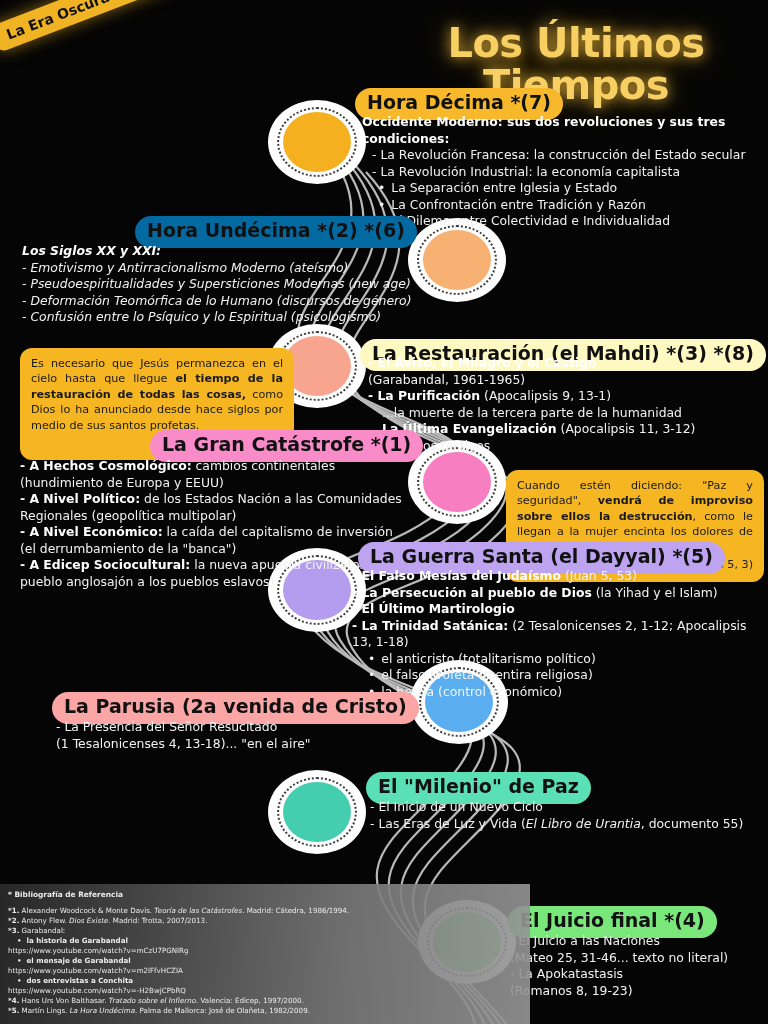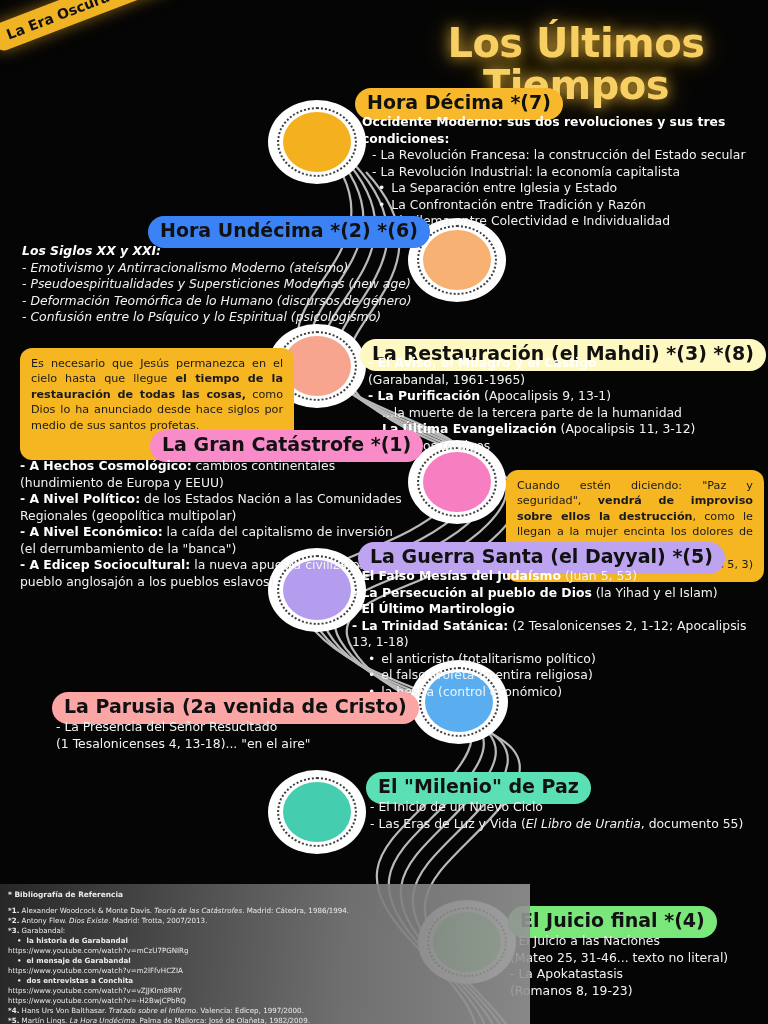--- a/index.html
+++ b/index.html
@@ -144,21 +144,21 @@
   <div class="pill" style="left:355px;top:88px;background:#f7b92b;">Hora Décima *(7)</div>
   <div class="body" style="left:362px;top:114px;width:398px;">
     <span class="ln"><b>Occidente Moderno: sus dos revoluciones y sus tres condiciones:</b></span>
     <span class="ln" style="padding-left:12px;text-indent:-2px;">- La Revolución Francesa: la construcción del Estado secular</span>
     <span class="ln" style="padding-left:12px;text-indent:-2px;">- La Revolución Industrial: la economía capitalista</span>
     <span class="bul">La Separación entre Iglesia y Estado</span>
     <span class="bul">La Confrontación entre Tradición y Razón</span>
     <span class="bul">El Dilema entre Colectividad e Individualidad</span>
   </div>
 
-  <div class="pill" style="left:148px;top:216px;background:#3b82f6;">Hora Undécima *(2) *(6)</div>
+  <div class="pill" style="left:135px;top:216px;background:#0369a1;">Hora Undécima *(2) *(6)</div>
   <div class="body" style="left:22px;top:243px;width:500px;font-style:italic;">
     <span class="ln"><b>Los Siglos XX y XXI:</b></span>
     <span class="ln">- Emotivismo y Antirracionalismo Moderno (ateísmo)</span>
     <span class="ln">- Pseudoespiritualidades y Supersticiones Modernas (new age)</span>
     <span class="ln">- Deformación Teomórfica de lo Humano (discursos de género)</span>
     <span class="ln">- Confusión entre lo Psíquico y lo Espiritual (psicologismo)</span>
   </div>
 
   <div class="quote" style="left:20px;top:348px;width:252px;">
     <span>Es necesario que Jesús permanezca en el cielo hasta que llegue </span><b>el tiempo de la restauración de todas las cosas,</b><span> como Dios lo ha anunciado desde hace siglos por medio de sus santos profetas.</span>
@@ -223,20 +223,19 @@
     <div class="hdr">* Bibliografía de Referencia</div>
     <div id="biblio-list">
         <span class="ent"><b>*1.</b> Alexander Woodcock &amp; Monte Davis. <i>Teoría de las Catástrofes</i>. Madrid: Cátedra, 1986/1994.</span>
         <span class="ent"><b>*2.</b> Antony Flew. <i>Dios Existe</i>. Madrid: Trotta, 2007/2013.</span>
         <span class="ent"><b>*3.</b> Garabandal:</span>
         <span class="sub">la historia de Garabandal</span>
         <span class="url">https://www.youtube.com/watch?v=mCzU7PGNIRg</span>
         <span class="sub">el mensaje de Garabandal</span>
         <span class="url">https://www.youtube.com/watch?v=m2lFfvHCZIA</span>
         <span class="sub">dos entrevistas a Conchita</span>
-        <span class="url">https://www.youtube.com/watch?v=vZJJKIm8RRY</span>
         <span class="url">https://www.youtube.com/watch?v=-H2BwjCPbRQ</span>
         <span class="ent"><b>*4.</b> Hans Urs Von Balthasar. <i>Tratado sobre el Infierno</i>. Valencia: Edicep, 1997/2000.</span>
         <span class="ent"><b>*5.</b> Martín Lings. <i>La Hora Undécima</i>. Palma de Mallorca: José de Olañeta, 1982/2009.</span>
       </div>
   </div>
 
 </div>
 
 </body></html>

